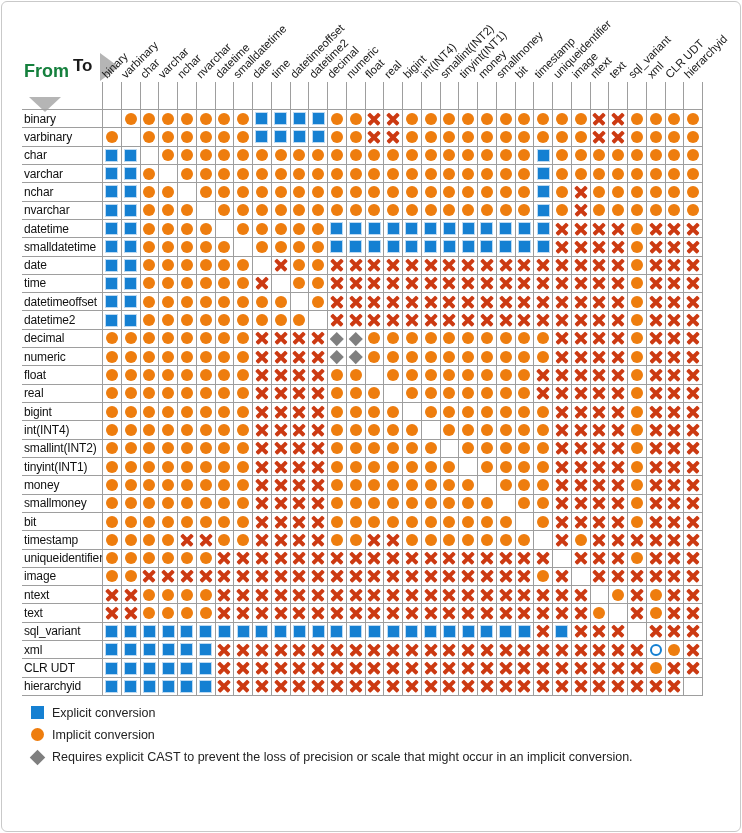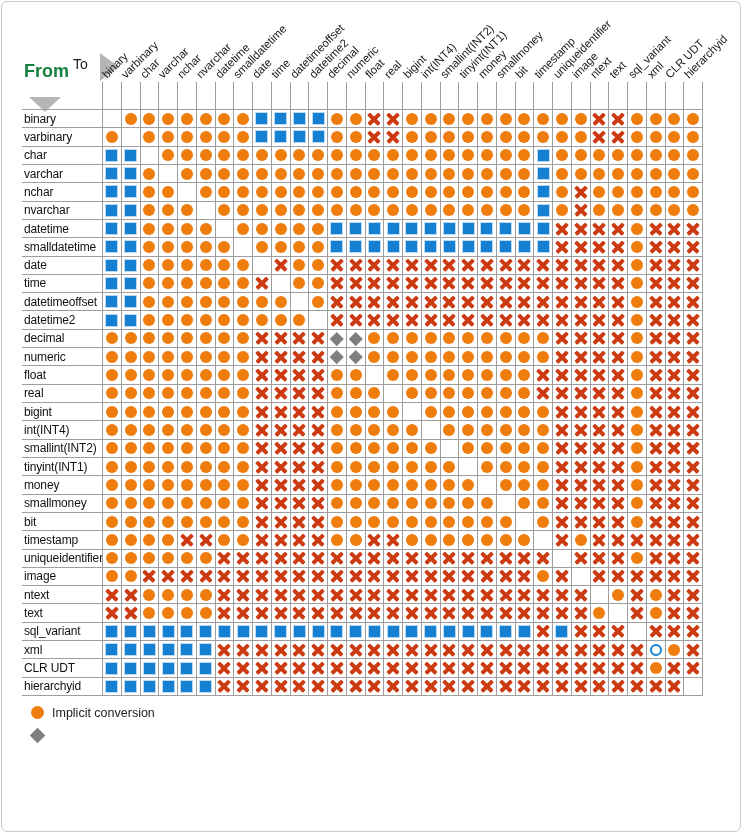--- a/index.html
+++ b/index.html
@@ -1,21 +1,21 @@
 <!DOCTYPE html>
 <html style="--blue: #1580d2; --orange: #ee7d0e; --red: #cc3a12; --gray: #7f7f7f;"><head>
 <meta charset="utf-8">
 <style>
   * { box-sizing: border-box; margin: 0; padding: 0; }
   html,body { width: 742px; height: 833px; background:#fff; font-family:"Liberation Sans", sans-serif; }
   .card { position:absolute; left:1px; top:1px; width:740px; height:831px; background:#fff;
           border:1px solid #c9c9c9; border-radius:6px; overflow:hidden; }
 
   
-  .to-label   { position:absolute; left:71px; top:54px; font-size:14px; font-weight:normal; color:#1a1a1a; }
+  .to-label   { position:absolute; left:71px; top:54px; font-size:17px; font-weight:bold; color:#1a1a1a; }
   .from-label { position:absolute; left:22px; top:59px; font-size:18px; font-weight:bold; color:#15803d; }
   .to-arrow   { position:absolute; left:98px; top:51px; width:0; height:0;
                 border-top:14px solid transparent; border-bottom:14px solid transparent; border-left:19px solid #b5b5b5; }
   .from-arrow { position:absolute; left:27px; top:95px; width:0; height:0;
                 border-left:16px solid transparent; border-right:16px solid transparent; border-top:15px solid #b5b5b5; }
 
   
   .colhead { position:absolute; font-size:11.5px; color:#1a1a1a; white-space:nowrap; height:13px; line-height:13px;
              transform:rotate(-45deg); transform-origin:left bottom; letter-spacing:-0.1px; }
 
@@ -3190,23 +3190,30 @@
       </div>
       <div class="cell">
         <span class="sym-x"></span>
       </div>
       <div class="cell"></div>
     </div>
 
   <div class="legend">
     <div class="legend-item">
       <span class="swatch">
+          <span class="lg-square"></span>
+        </span>
+      <span class="legend-text">Explicit conversion</span>
+    </div>
+    <div class="legend-item">
+      <span class="swatch">
           <span class="lg-circle"></span>
         </span>
       <span class="legend-text">Implicit conversion</span>
     </div>
     <div class="legend-item">
       <span class="swatch">
           <span class="lg-diamond"></span>
         </span>
+      <span class="legend-text">Requires explicit CAST to prevent the loss of precision or scale that might occur in an implicit conversion.</span>
     </div>
   </div>
 </div>
 
 </body></html>

